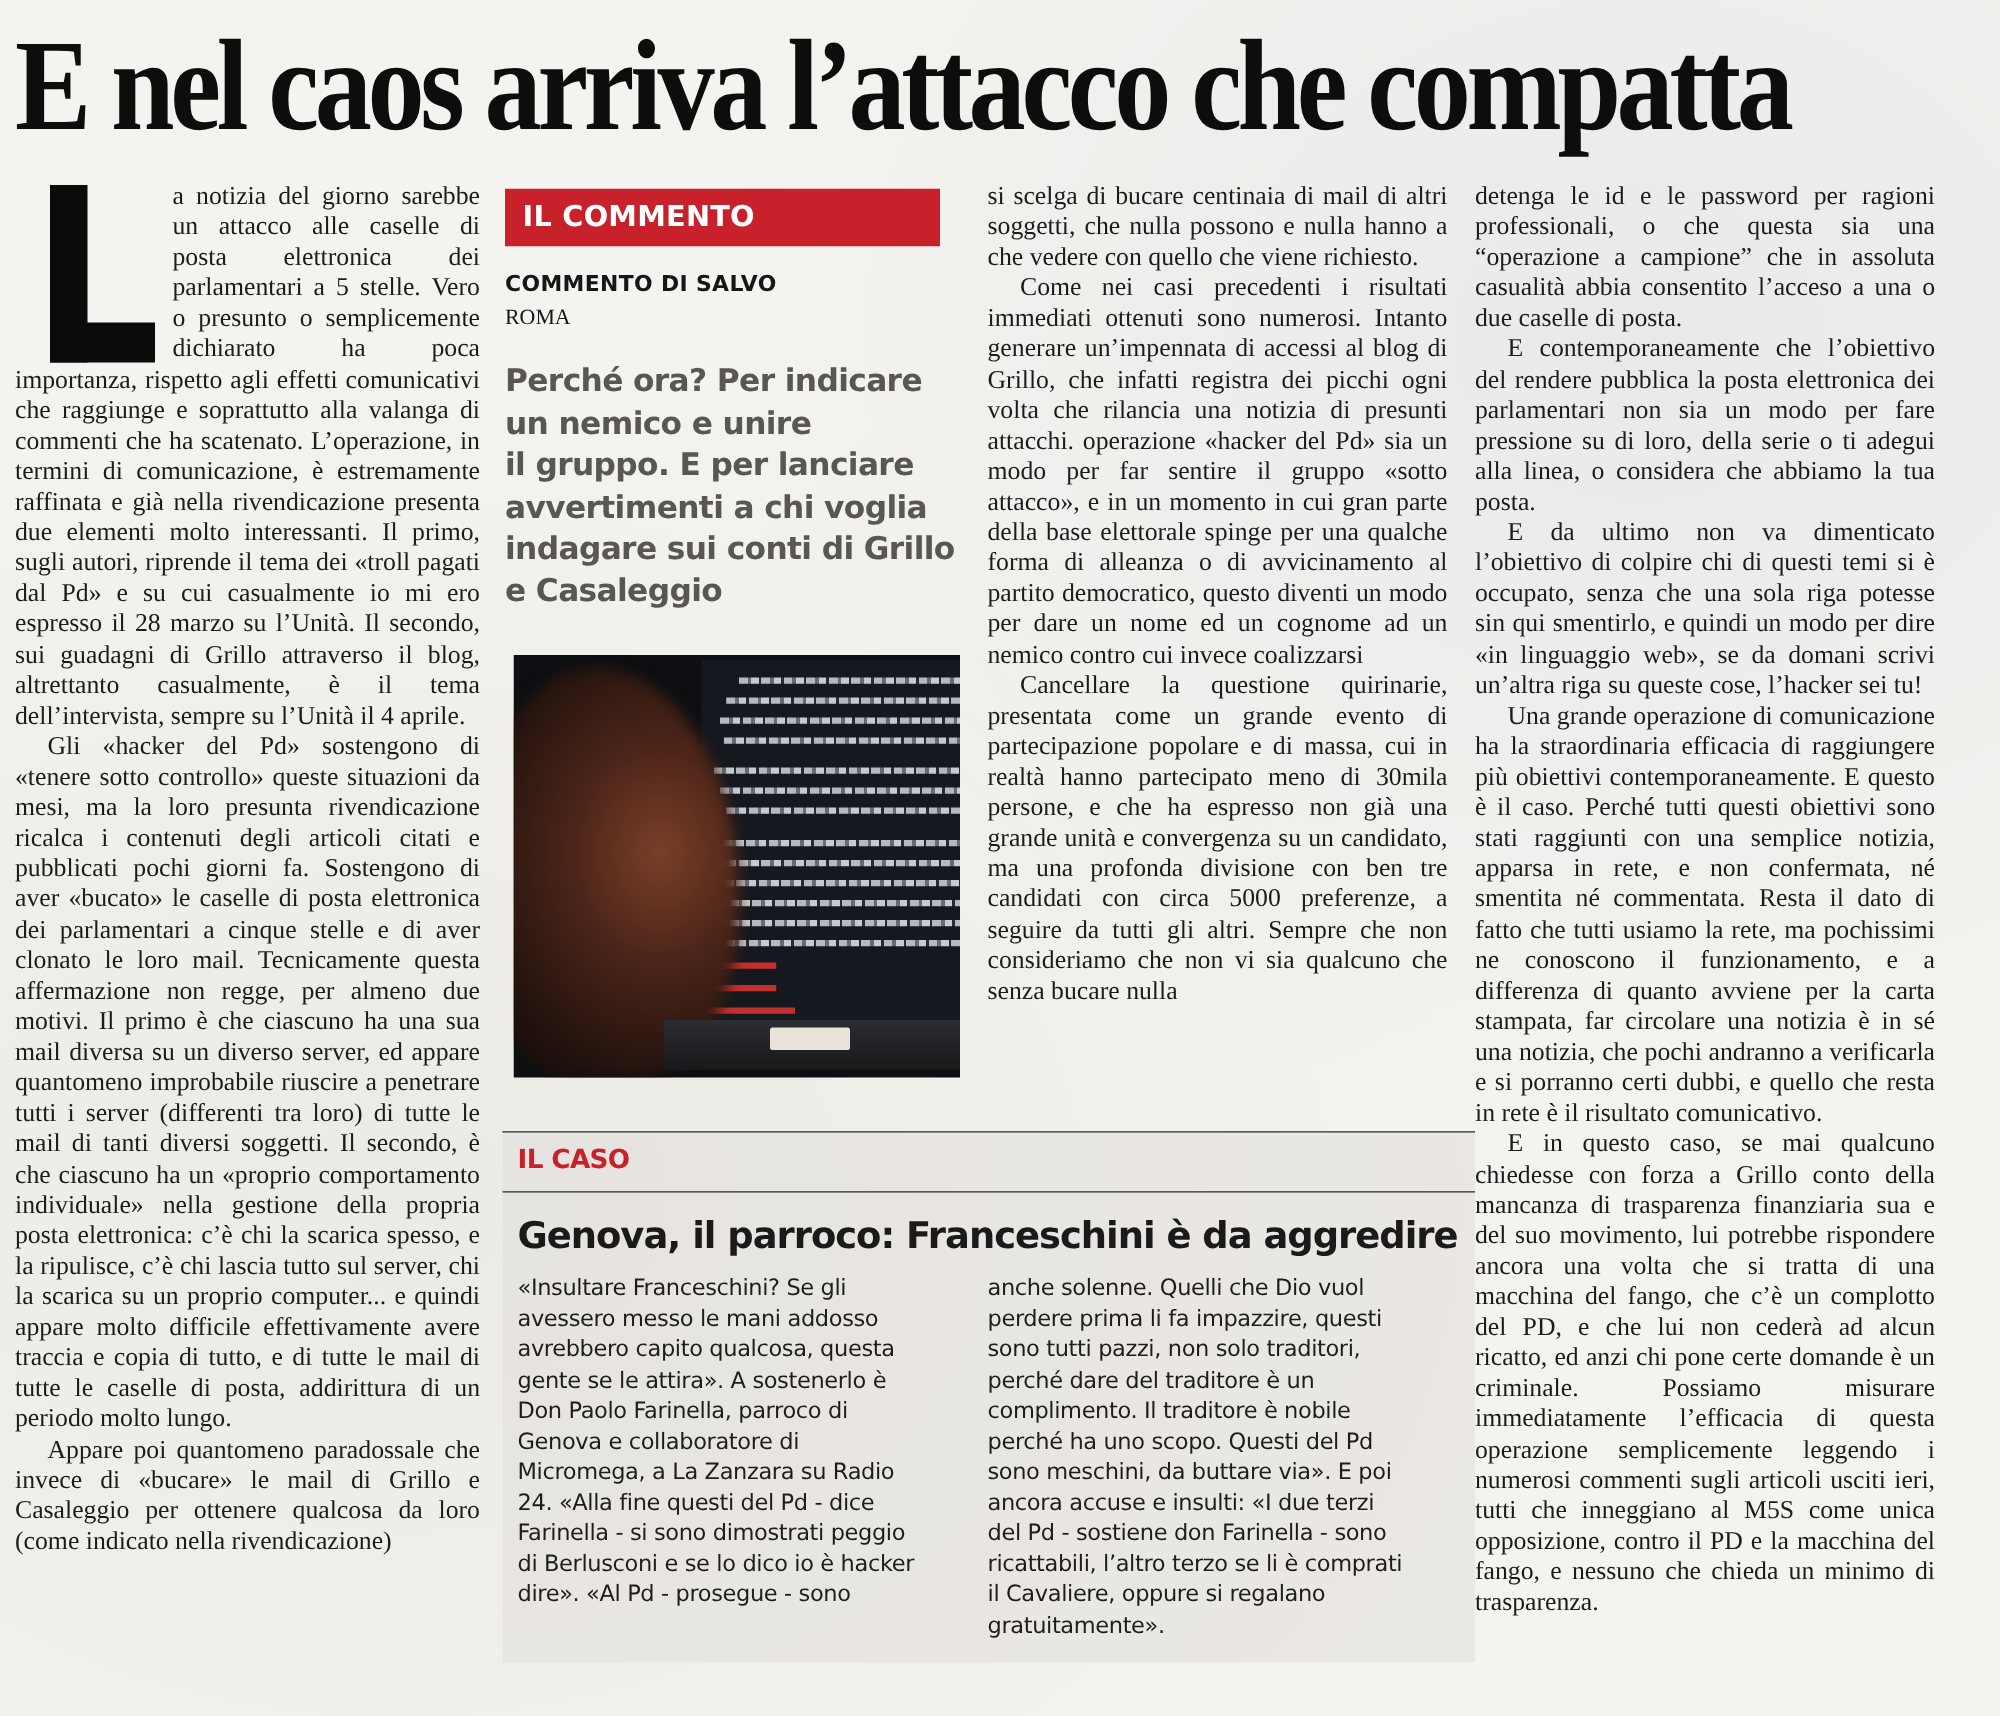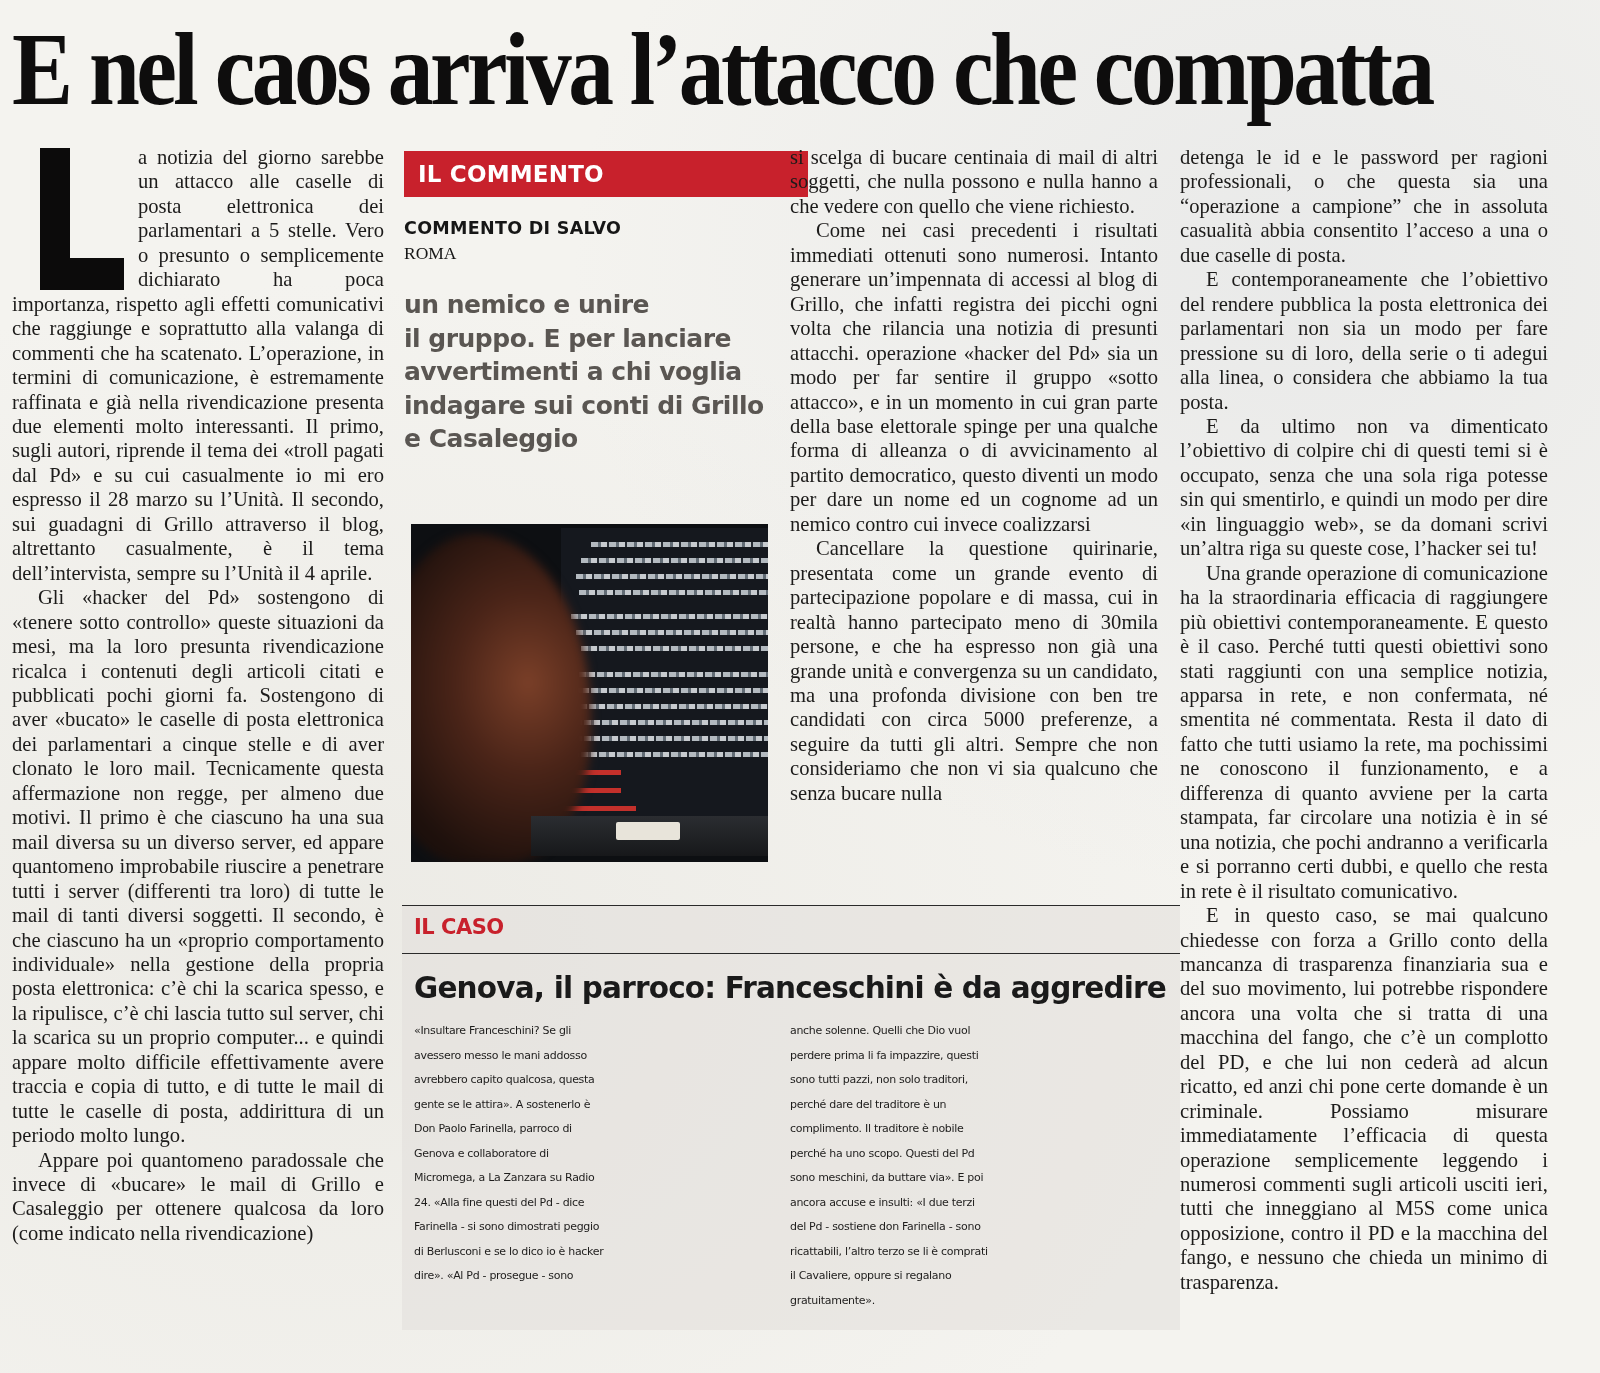--- a/index.html
+++ b/index.html
@@ -45,21 +45,21 @@
       float: left;
       width: 100px; height: 142px;
       margin: 3px 12px 0 14px;
       position: relative;
     }
     .dropcap .v { position: absolute; left: 14px; top: 0; width: 30px; height: 142px; background: #0c0b0b; }
     .dropcap .h { position: absolute; left: 14px; top: 110px; width: 84px; height: 32px; background: #0c0b0b; }
 
     
     .commento-bar {
-      position: absolute; left: 404px; top: 151px; width: 404px; height: 46px;
+      position: absolute; left: 404px; top: 151px; width: 348px; height: 46px;
       background: #c8212c;
       color: #fff;
       font-family: "DejaVu Sans", "Liberation Sans", sans-serif;
       font-weight: bold;
       font-size: 23px;
       line-height: 46px;
       padding-left: 14px;
       letter-spacing: 0.2px;
     }
     .author {
@@ -130,21 +130,21 @@
     }
     .caso .title {
       position: absolute; left: 12px; top: 66px;
       font-family: "DejaVu Sans", "Liberation Sans", sans-serif;
       font-weight: bold; font-size: 29.5px; color: #1a1a1a;
       letter-spacing: -0.8px; white-space: nowrap;
     }
     .caso .body {
       position: absolute; top: 114px;
       font-family: "DejaVu Sans", "Liberation Sans", sans-serif;
-      font-size: 11px; line-height: 24.5px; color: #1e1d1c;
+      font-size: 18px; line-height: 24.5px; color: #1e1d1c;
       letter-spacing: -0.3px;
     }
     .caso .body span { display: block; white-space: nowrap; }
     .caso .b1 { left: 12px; width: 370px; }
     .caso .b2 { left: 388px; width: 380px; }
   </style>
 </head>
 <body>
 
 <h1 class="headline">E nel caos arriva l’attacco che compatta</h1>
@@ -156,20 +156,21 @@
   </div>
   <p>a notizia del giorno sarebbe un attacco alle caselle di posta elettronica dei parlamentari a 5 stelle. Vero o presunto o semplicemente dichiarato ha poca importanza, rispetto agli effetti comunicativi che raggiunge e soprattutto alla valanga di commenti che ha scatenato. L’operazione, in termini di comunicazione, è estremamente raffinata e già nella rivendicazione presenta due elementi molto interessanti. Il primo, sugli autori, riprende il tema dei «troll pagati dal Pd» e su cui casualmente io mi ero espresso il 28 marzo su l’Unità. Il secondo, sui guadagni di Grillo attraverso il blog, altrettanto casualmente, è il tema dell’intervista, sempre su l’Unità il 4 aprile.</p>
   <p class="indent">Gli «hacker del Pd» sostengono di «tenere sotto controllo» queste situazioni da mesi, ma la loro presunta rivendicazione ricalca i contenuti degli articoli citati e pubblicati pochi giorni fa. Sostengono di aver «bucato» le caselle di posta elettronica dei parlamentari a cinque stelle e di aver clonato le loro mail. Tecnicamente questa affermazione non regge, per almeno due motivi. Il primo è che ciascuno ha una sua mail diversa su un diverso server, ed appare quantomeno improbabile riuscire a penetrare tutti i server (differenti tra loro) di tutte le mail di tanti diversi soggetti. Il secondo, è che ciascuno ha un «proprio comportamento individuale» nella gestione della propria posta elettronica: c’è chi la scarica spesso, e la ripulisce, c’è chi lascia tutto sul server, chi la scarica su un proprio computer... e quindi appare molto difficile effettivamente avere traccia e copia di tutto, e di tutte le mail di tutte le caselle di posta, addirittura di un periodo molto lungo.</p>
   <p class="indent">Appare poi quantomeno paradossale che invece di «bucare» le mail di Grillo e Casaleggio per ottenere qualcosa da loro (come indicato nella rivendicazione)</p>
 </div>
 
 <div class="commento-bar">IL COMMENTO</div>
 <div class="author">COMMENTO DI SALVO</div>
 <div class="location">ROMA</div>
 <div class="summary">
+  <span>Perché ora? Per indicare</span>
   <span>un nemico e unire</span>
   <span>il gruppo. E per lanciare</span>
   <span>avvertimenti a chi voglia</span>
   <span>indagare sui conti di Grillo</span>
   <span>e Casaleggio</span>
 </div>
 
 <div class="photo" title="Persona davanti a uno schermo con codice da terminale">
   <div class="screen"></div>
   <div class="line" style="left:180px; top:18px; width:190px;"></div>

